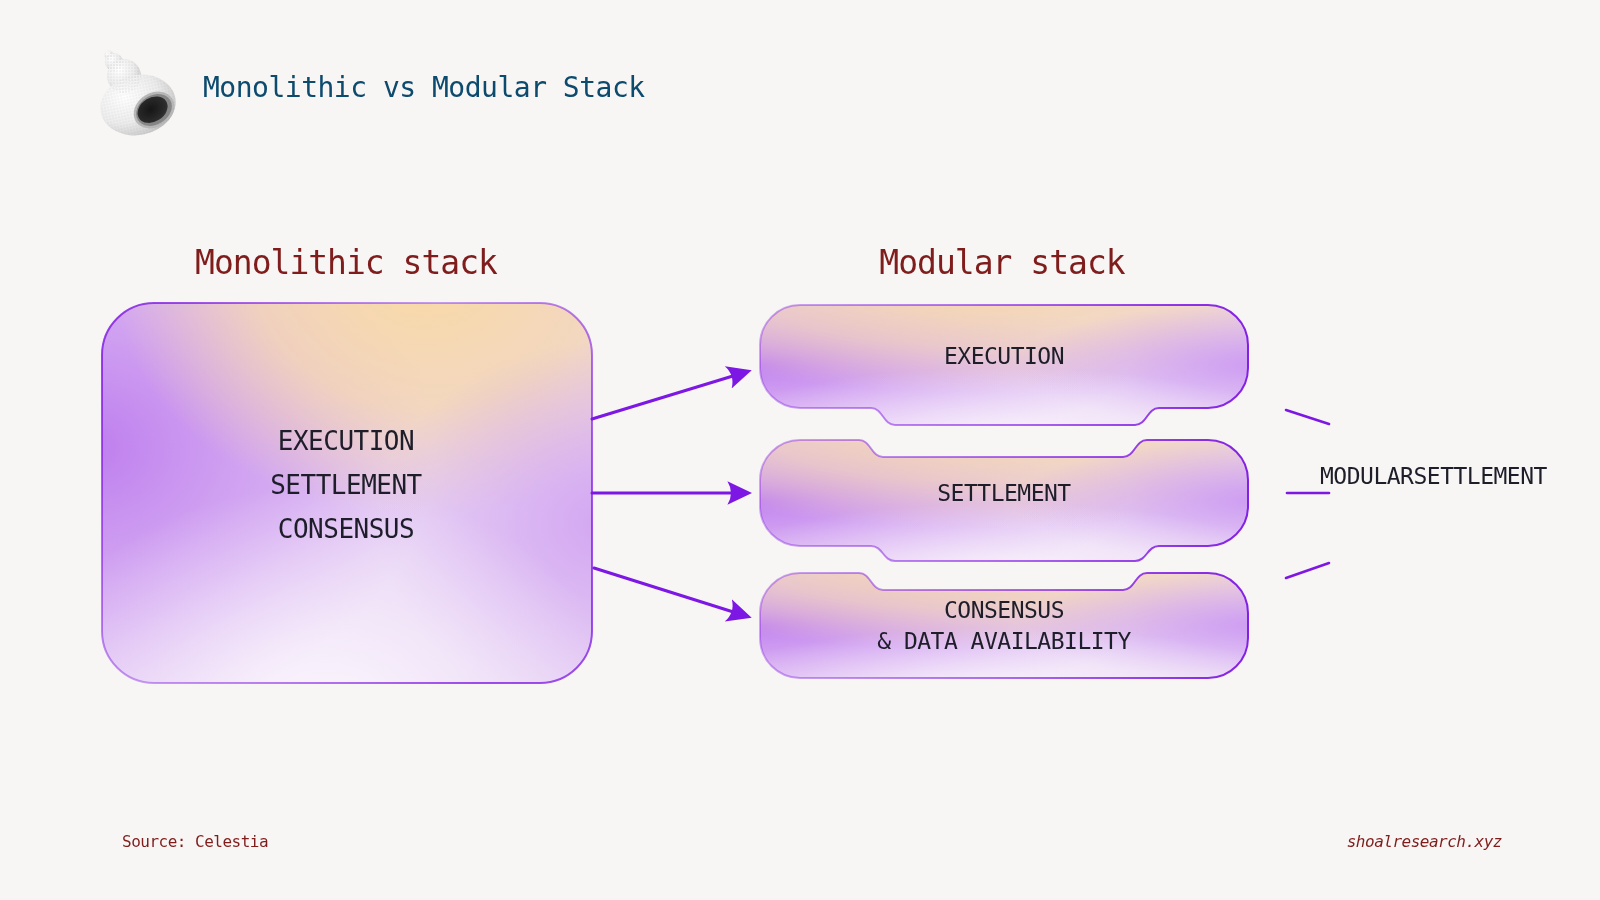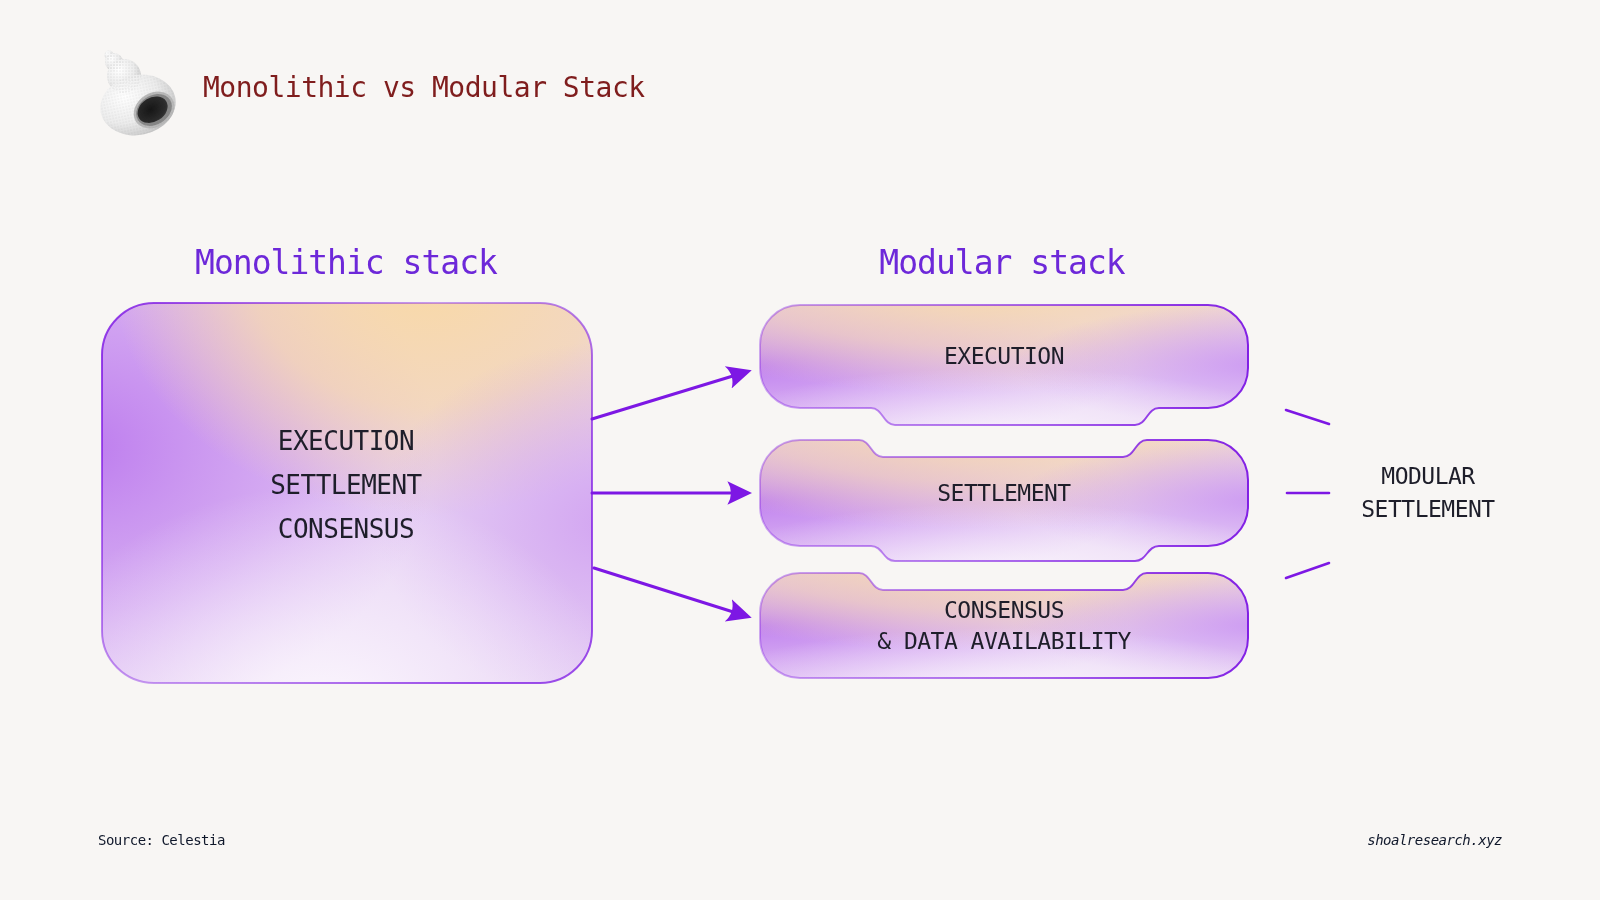--- a/index.html
+++ b/index.html
@@ -6,25 +6,25 @@
   body{
     width:1600px;height:900px;
     background:#f8f6f4;
     font-family:"DejaVu Sans Mono", monospace;
     overflow:hidden;
   }
   #canvas{position:relative;width:1600px;height:900px;}
   .abs{position:absolute;}
   .main-title{
     left:203px;top:72px;height:30px;
-    font-size:28px;color:#7f1d1d;white-space:nowrap;
+    font-size:28px;color:#0c4a6e;white-space:nowrap;
     display:flex;align-items:center;letter-spacing:-0.5px;
   }
   .col-title{
-    top:243px;height:38px;font-size:33px;color:#6d28d9;
+    top:243px;height:38px;font-size:33px;color:#7f1d1d;
     display:flex;align-items:center;justify-content:center;
     letter-spacing:-1px;white-space:nowrap;
   }
   .col-title.mono-title{left:98px;width:496px;}
   .col-title.mod-title{left:742px;width:520px;}
   .mono-text{
     left:98px;top:302px;width:496px;height:380px;
     display:flex;flex-direction:column;align-items:center;justify-content:center;
     padding-bottom:14px;box-sizing:border-box;
   }
@@ -38,25 +38,25 @@
   }
   .mod-label.exec{top:305px;height:103px;}
   .mod-label.sett{top:440px;height:106px;}
   .mod-label.cons{top:573px;height:105px;}
   .mod-line{
     font-size:23px;line-height:31px;color:#1e1e2a;
     white-space:nowrap;letter-spacing:-0.5px;text-align:center;
   }
   .right-label{
     left:1320px;top:460px;width:216px;
-    display:flex;flex-direction:column;align-items:center;
+    display:flex;flex-direction:row;align-items:center;
   }
   .right-label .mod-line{font-size:23px;line-height:33px;}
   .footer-text{
-    top:832px;font-size:14px;color:#0f172a;white-space:nowrap;letter-spacing:-0.5px;
+    top:832px;font-size:16px;color:#7f1d1d;white-space:nowrap;letter-spacing:-0.5px;margin-left:24px;
   }
   .footer-left{left:98px;}
   .footer-right{right:98px;font-style:italic;}
 </style>
 </head>
 <body>
 
 <div id="canvas">
 
   <svg class="abs" style="left:95px;top:46px;" width="90" height="94" viewBox="0 0 90 94">

